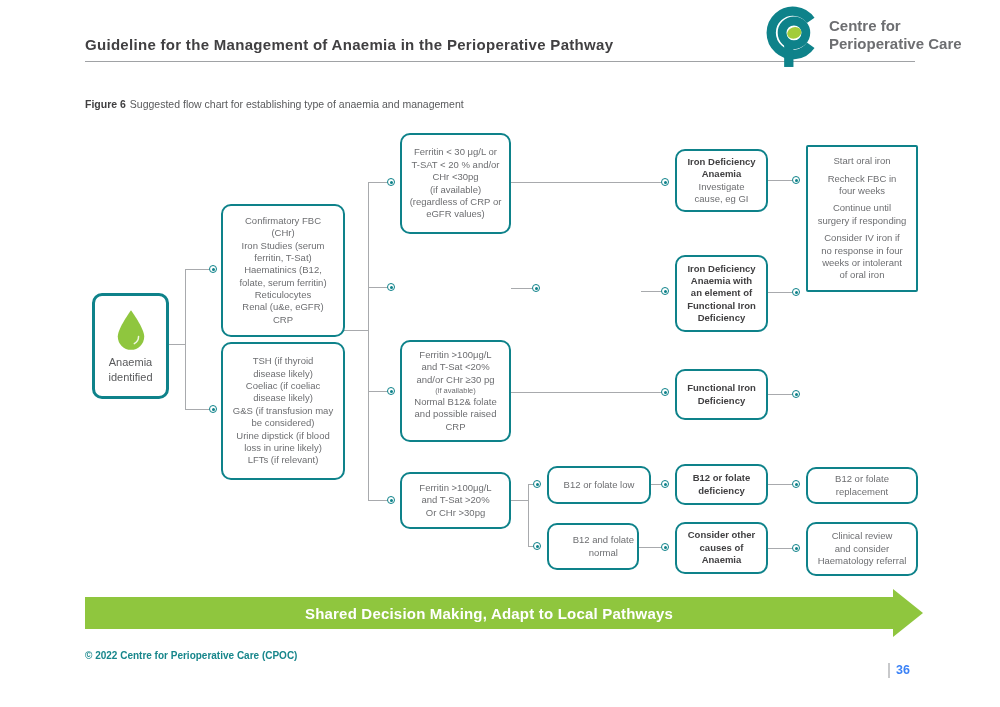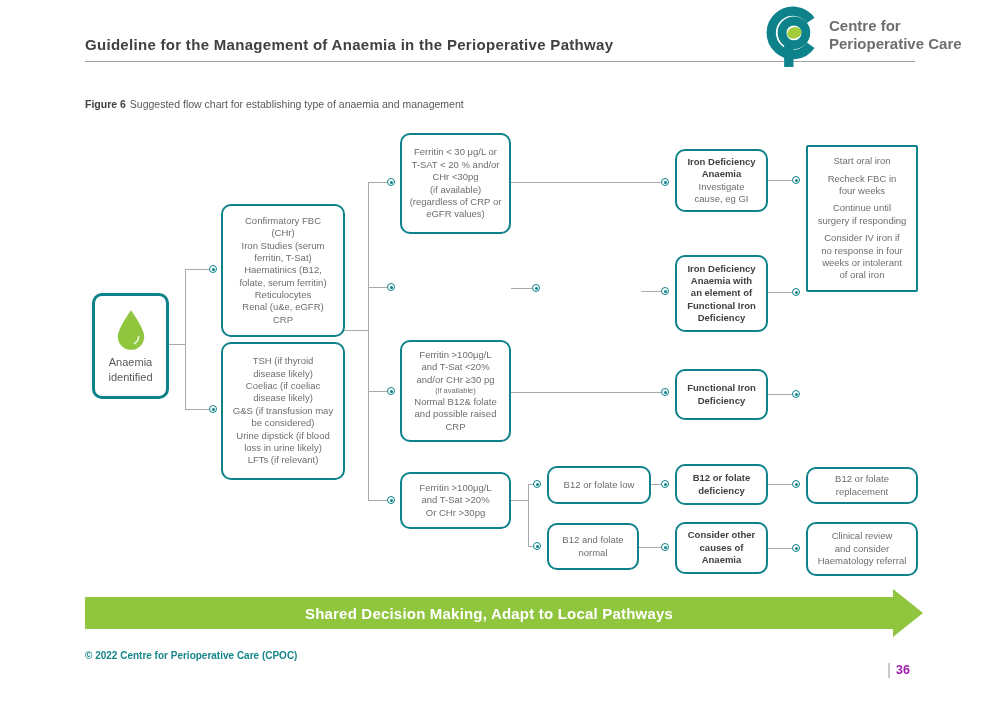--- a/index.html
+++ b/index.html
@@ -32,21 +32,21 @@
   
   .banner-body{position:absolute;left:85px;top:597px;width:808px;height:32px;background:#8fc63e;
                display:flex;align-items:center;justify-content:center;}
   .banner-text{color:#ffffff;font-size:15px;font-weight:bold;letter-spacing:.2px;}
   .banner-head{position:absolute;left:893px;top:589px;width:0;height:0;
                border-top:24px solid transparent;border-bottom:24px solid transparent;
                border-left:30px solid #8fc63e;}
   
   .copyright{position:absolute;left:85px;top:650px;font-size:10px;font-weight:600;color:#17868b;}
   .page-num-bar{position:absolute;left:888px;top:663px;width:2px;height:15px;background:#c8c9cb;}
-  .page-num{position:absolute;left:896px;top:663px;font-size:12.5px;font-weight:bold;color:#a21caf;}
+  .page-num{position:absolute;left:896px;top:663px;font-size:12.5px;font-weight:bold;color:#3b82f6;}
 </style>
 </head>
 <body>
 
 <div class="page">
 
   <div class="doc-title">Guideline for the Management of Anaemia in the Perioperative Pathway</div>
   <div class="title-rule"></div>
 
   <svg style="position:absolute;left:766px;top:6px;" width="58" height="62" viewBox="0 0 56 60">
@@ -161,21 +161,21 @@
   </div>
   <div class="node" style="left:400px;top:472px;width:111px;height:57px;">
     <span class="txt">Ferritin &gt;100μg/L
 and T-Sat &gt;20%
 Or CHr &gt;30pg</span>
   </div>
 
   <div class="node" style="left:547px;top:466px;width:104px;height:38px;">
     <span class="txt">B12 or folate low</span>
   </div>
-  <div class="node" style="left:547px;top:523px;width:92px;height:47px;">
+  <div class="node" style="left:547px;top:523px;width:92px;height:47px;align-items:flex-end;">
     <span class="txt">B12 and folate
 normal</span>
   </div>
 
   <div class="node" style="left:675px;top:149px;width:93px;height:63px;">
     <span class="bold">Iron Deficiency
 Anaemia</span>
     <span class="txt">Investigate
 cause, eg GI</span>
   </div>

